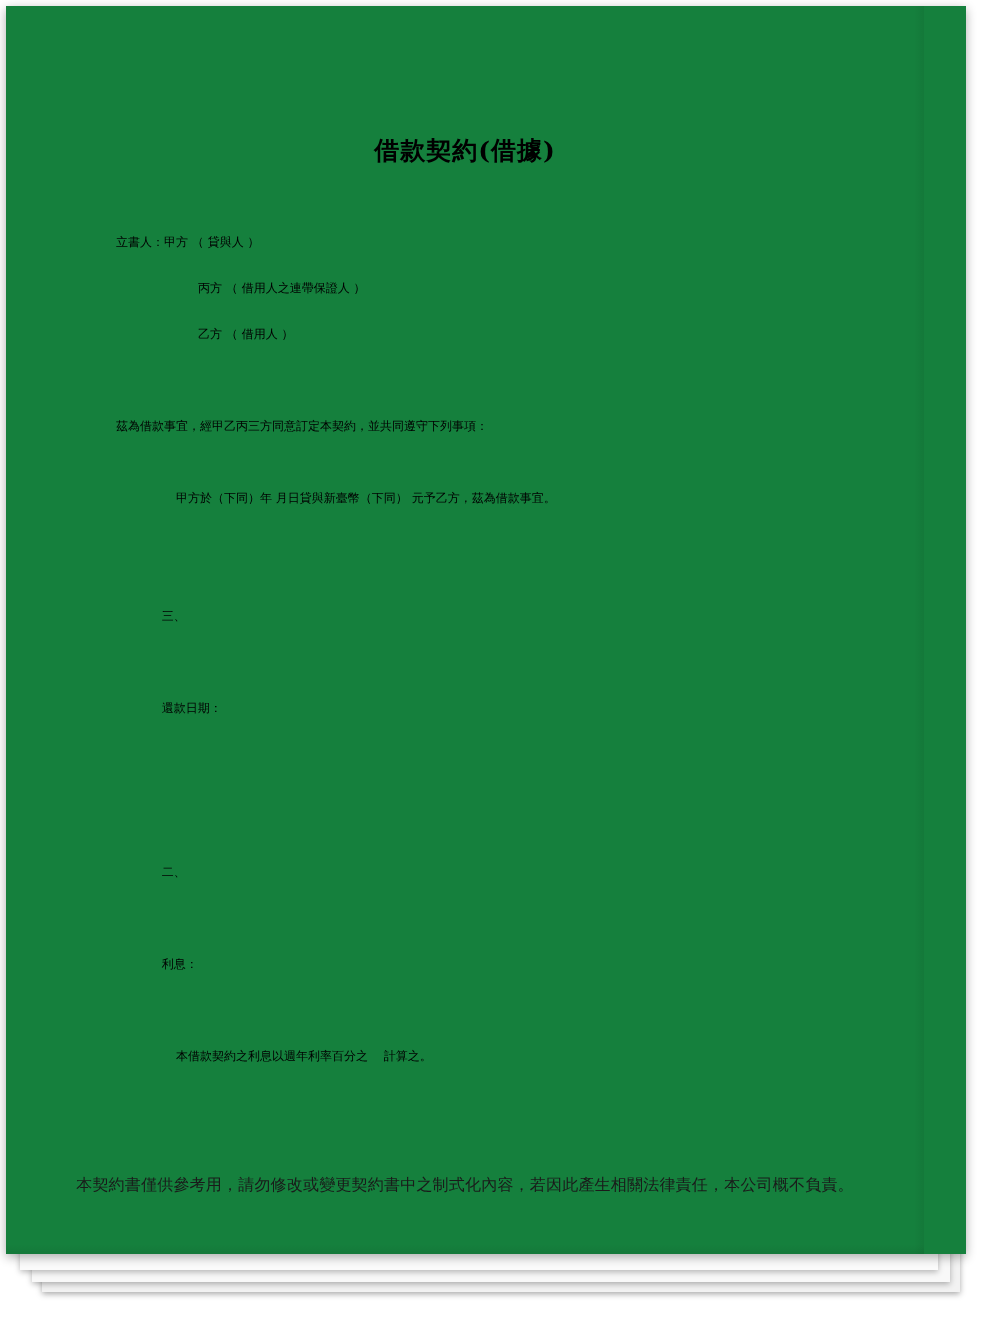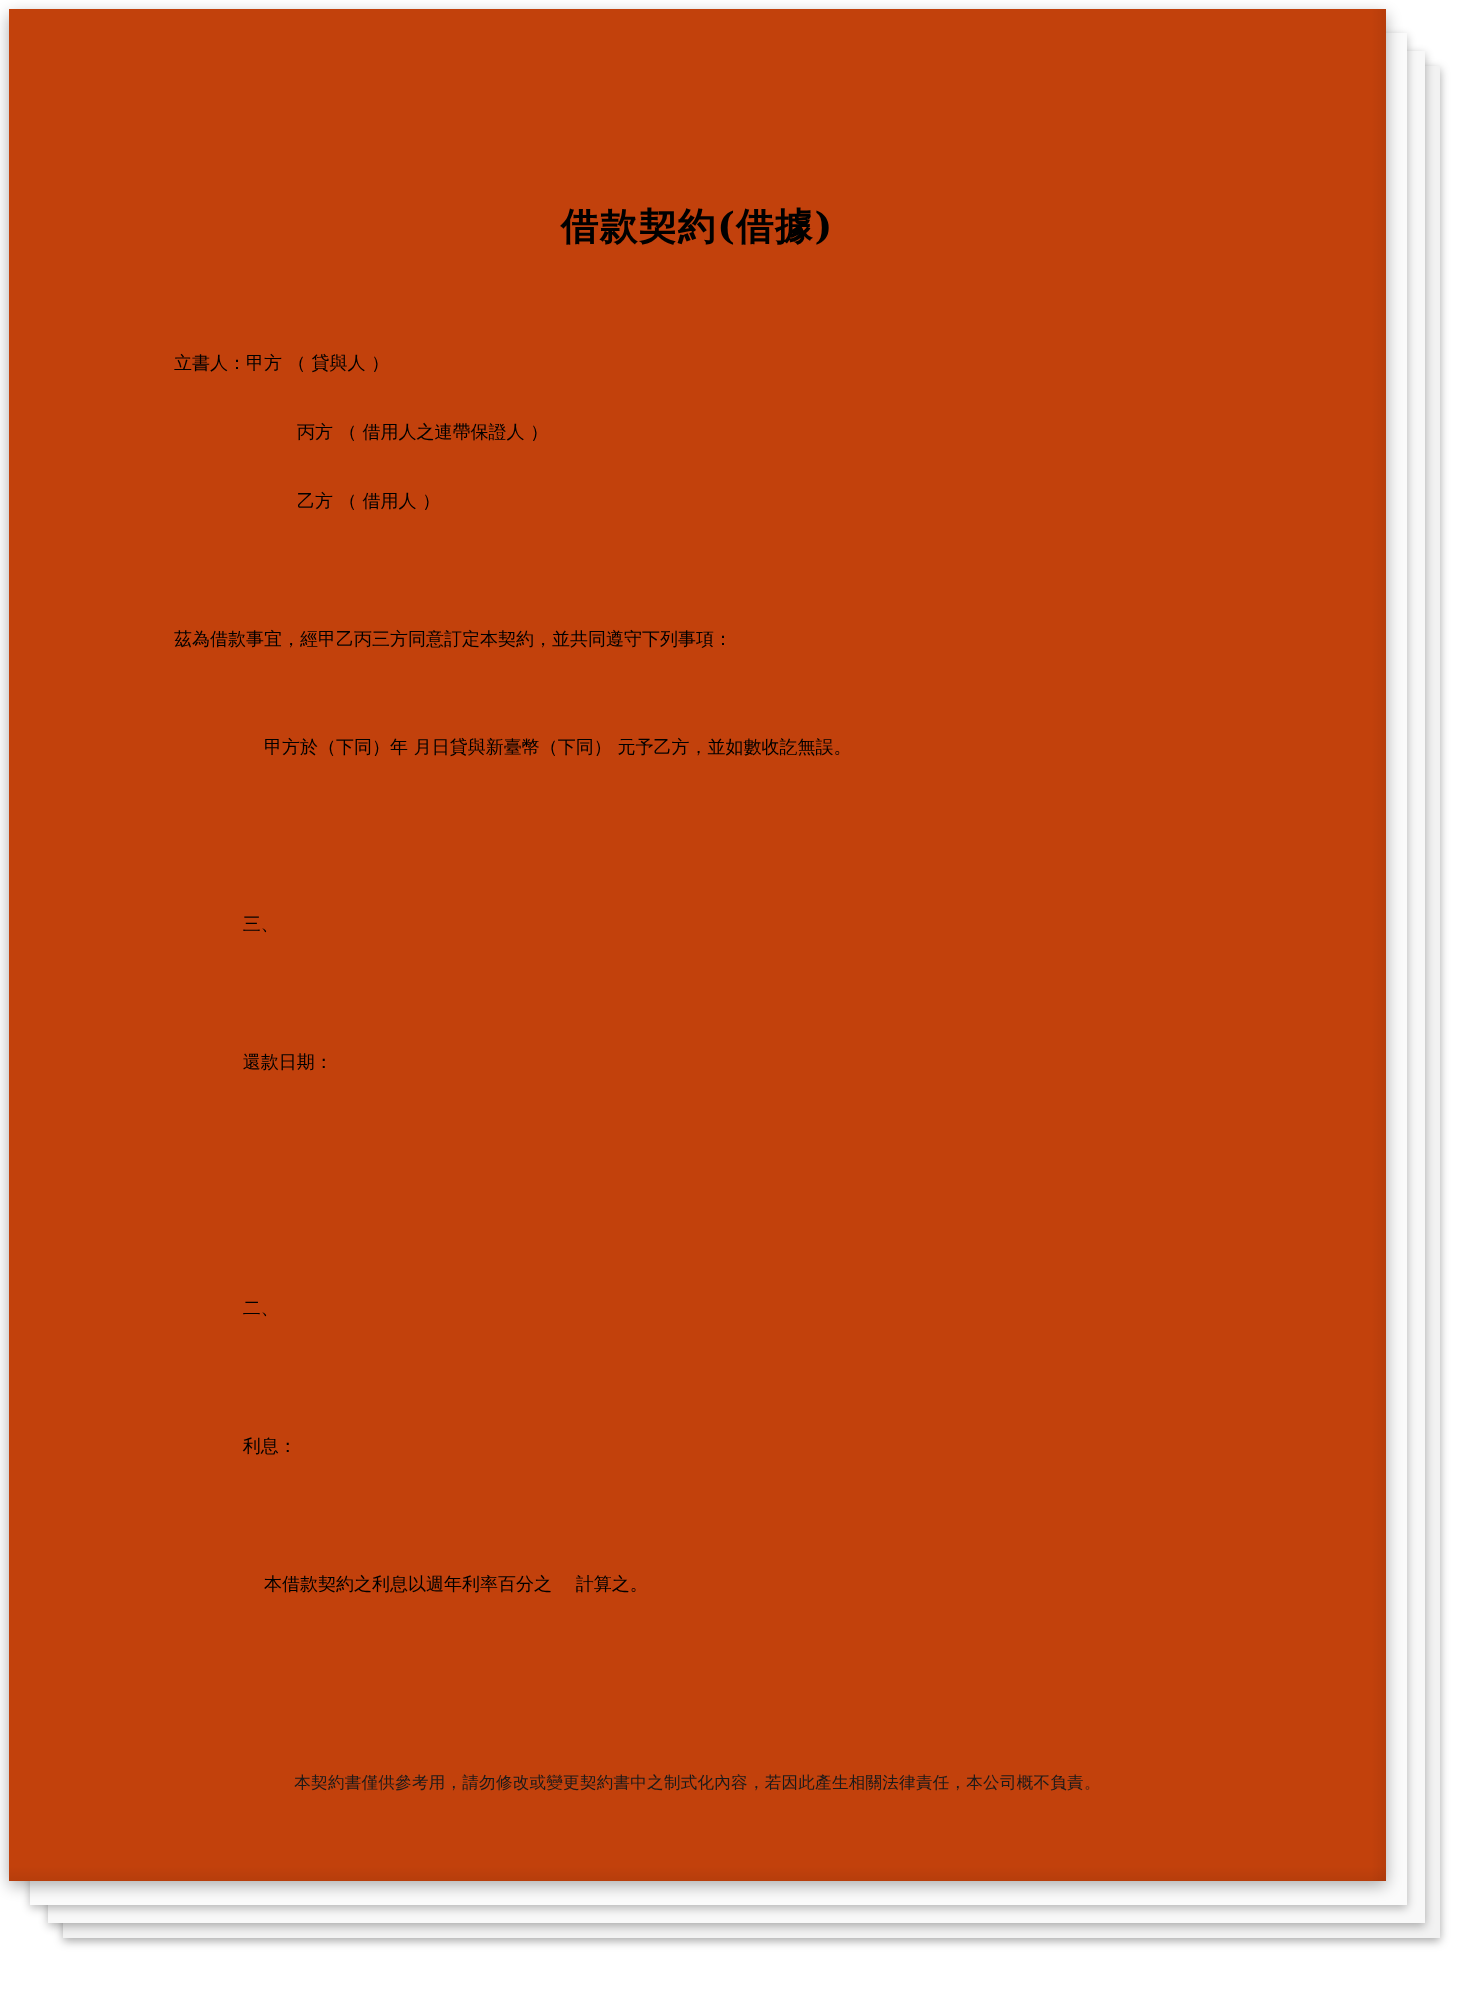--- a/index.html
+++ b/index.html
@@ -48,23 +48,24 @@
     height: 1248px;
     background: #fbfbfb;
     box-shadow: 0 2px 6px rgba(0,0,0,0.28);
   }
   .page {
     position: absolute;
     left: 6px;
     top: 6px;
     width: 918px;
     height: 1248px;
-    background: #c2410c;
+    background: #15803d;
     box-shadow: 0 3px 10px rgba(0,0,0,0.32);
     overflow: hidden;
+    padding-left: 42px;
   }
 
   .page-inner {
     position: absolute;
     left: 0;
     top: 0;
     width: 918px;
     height: 1248px;
     padding: 0;
   }
@@ -108,21 +109,21 @@
     padding-left: 60px;
     white-space: pre-wrap;
   }
 
   .footer-note {
     position: absolute;
     left: 0;
     right: 0;
     bottom: 58px;
     text-align: center;
-    font-size: 11px;
+    font-size: 16px;
     color: #1a1a1a;
     letter-spacing: 0.2px;
   }
 
   
   .edge-shade-right {
     position: absolute;
     right: 0;
     top: 0;
     width: 10px;
@@ -157,21 +158,21 @@
 
         <div class="party-line party-first">立書人：甲方 （ 貸與人 ）</div>
 
         <div class="party-line party-indent">丙方 （ 借用人之連帶保證人 ）</div>
 
         <div class="party-line party-indent">乙方 （ 借用人 ）</div>
 
         <div class="lead-line">茲為借款事宜，經甲乙丙三方同意訂定本契約，並共同遵守下列事項：</div>
 
         <div class="clause">
-          <div class="clause-body">甲方於（下同）年 月日貸與新臺幣（下同） 元予乙方，並如數收訖無誤。</div>
+          <div class="clause-body">甲方於（下同）年 月日貸與新臺幣（下同） 元予乙方，茲為借款事宜。</div>
         </div>
 
         <div class="clause">
           <div class="clause-head">
             <span>三、</span>
             <span style="display:inline-block;width:22px"></span>
             <span>還款日期：</span>
           </div>
 
         </div>

